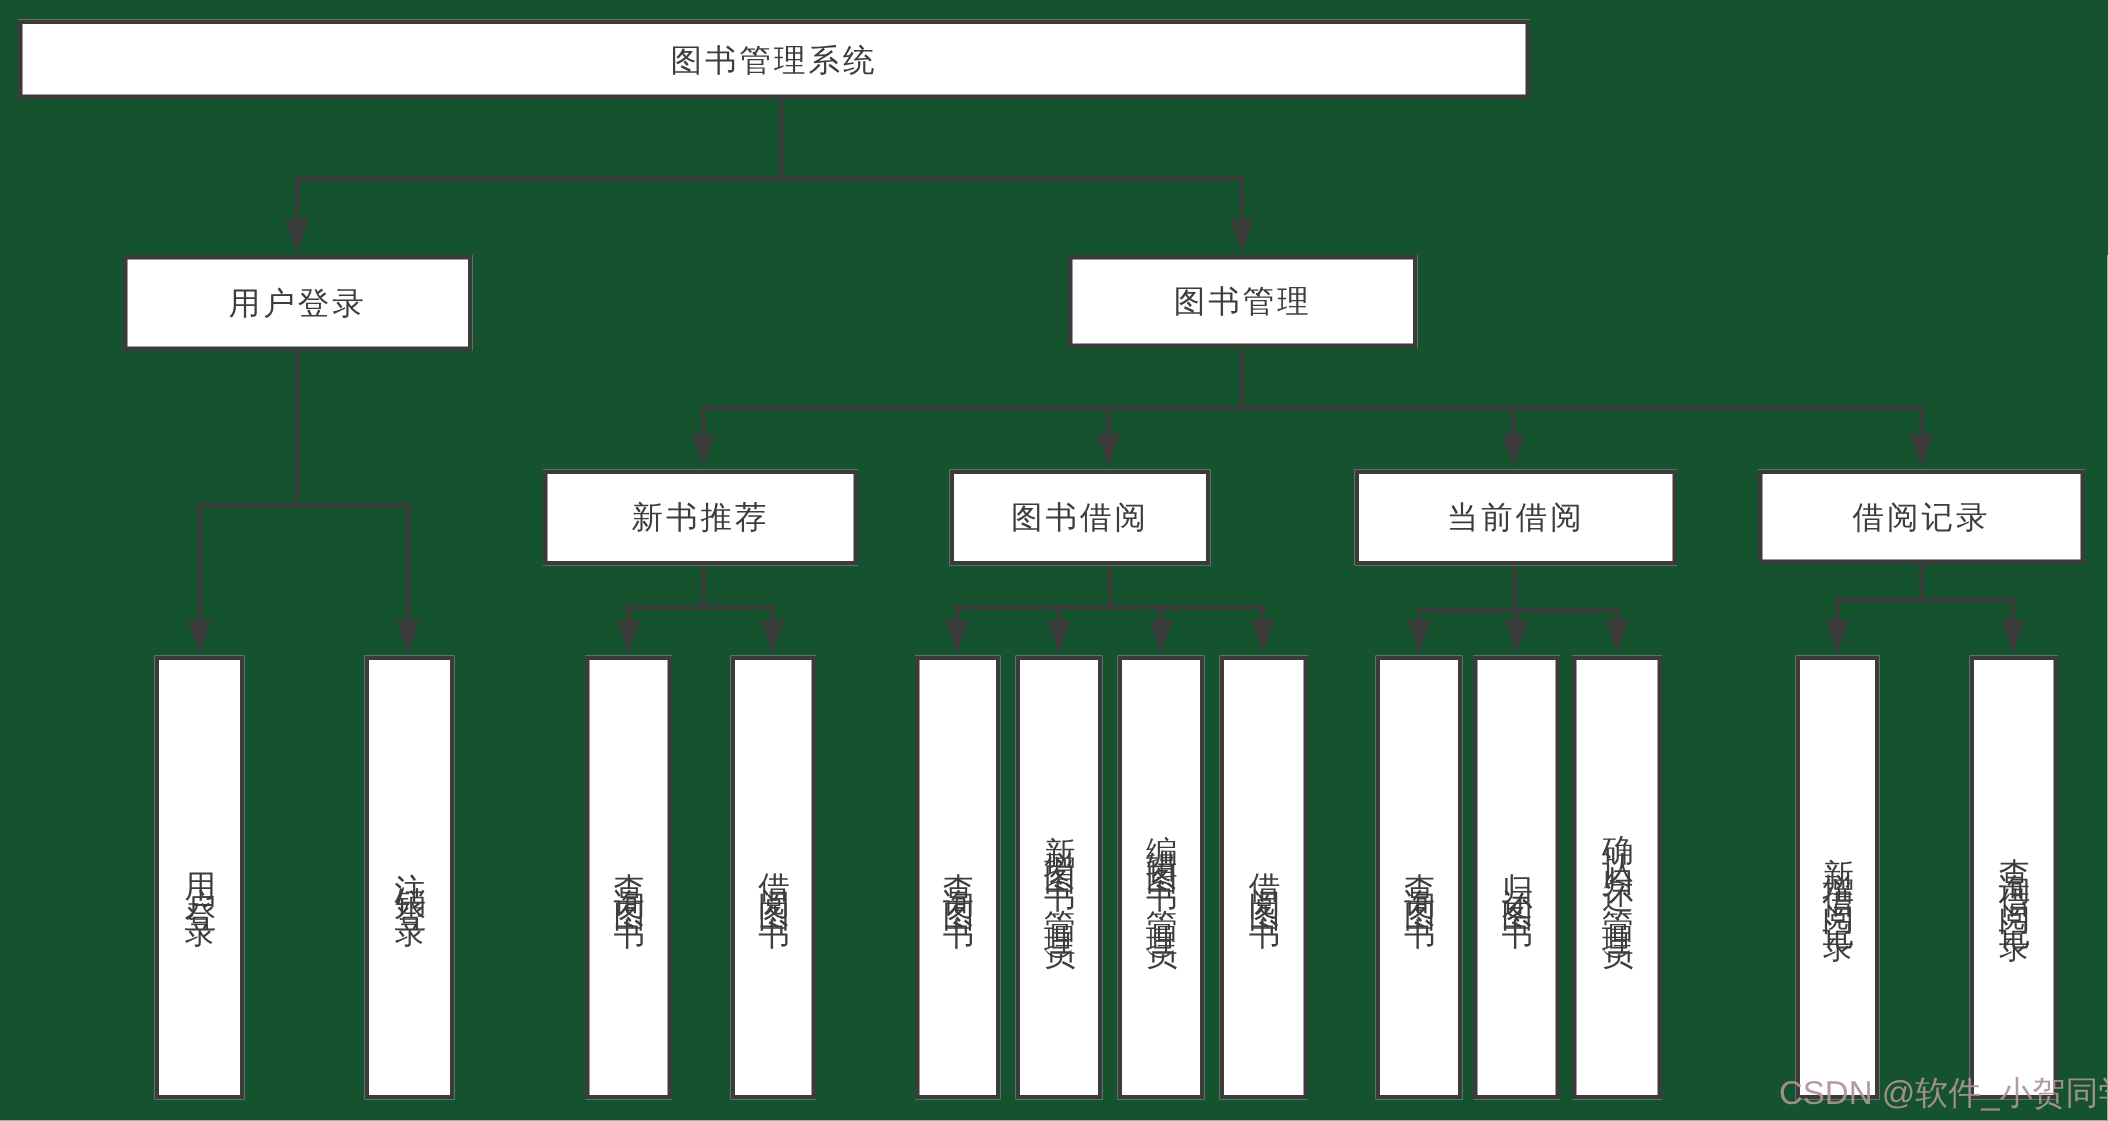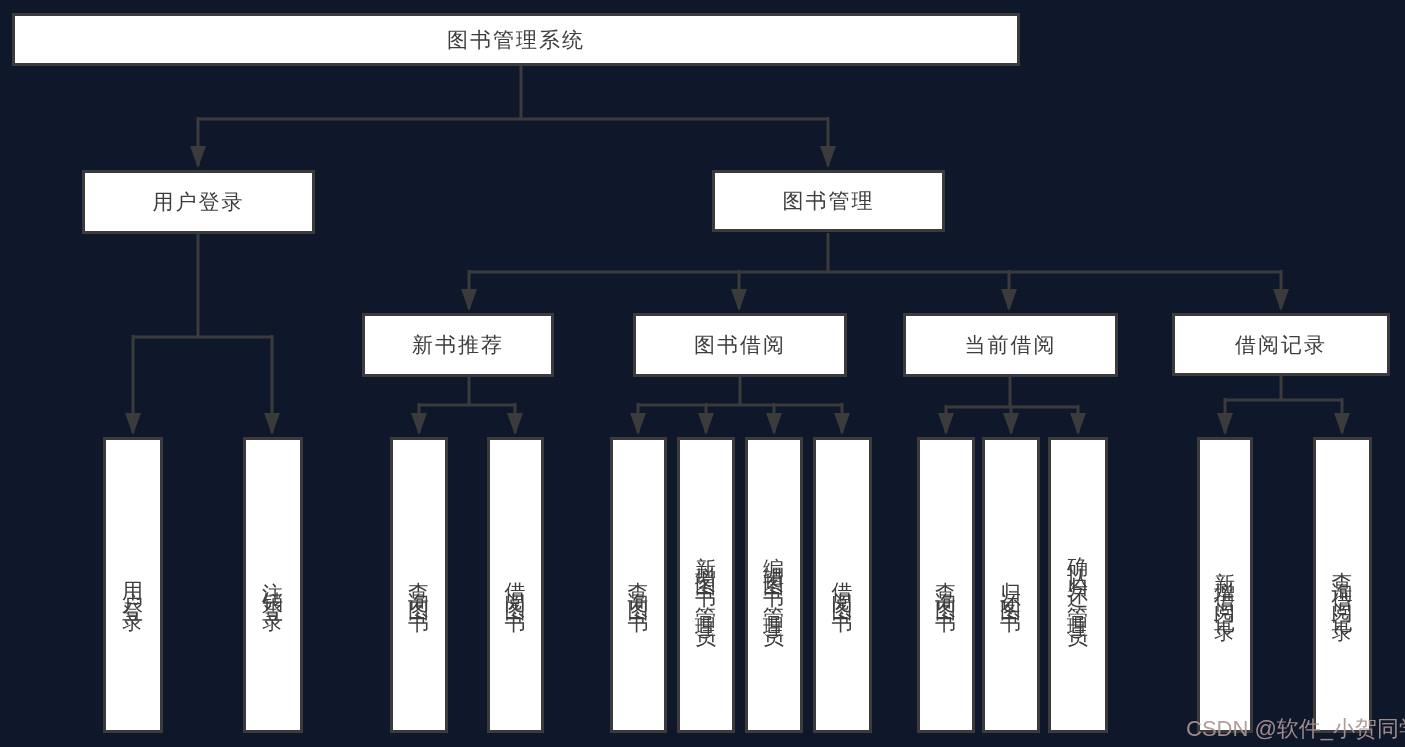--- a/index.html
+++ b/index.html
@@ -5,21 +5,21 @@
   html, body {
     margin: 0;
     padding: 0;
     background: #ffffff;
     font-family: "Liberation Sans", sans-serif;
   }
   #canvas {
     position: relative;
     width: 1405px;
     height: 747px;
-    background: #0f172a;
+    background: #14532d;
     overflow: hidden;
   }
   #edges {
     position: absolute;
     left: 0;
     top: 0;
     width: 1405px;
     height: 747px;
   }
   .edge path {
@@ -129,24 +129,24 @@
     <span class="hlabel">图书管理系统</span>
   </div>
 
   <div class="node" style="left:82px;top:170px;width:233px;height:64px">
     <span class="hlabel">用户登录</span>
   </div>
   <div class="node" style="left:712px;top:170px;width:233px;height:62px">
     <span class="hlabel">图书管理</span>
   </div>
 
-  <div class="node" style="left:362px;top:313px;width:192px;height:64px">
+  <div class="node" style="left:362px;top:313px;width:210px;height:64px">
     <span class="hlabel">新书推荐</span>
   </div>
-  <div class="node" style="left:633px;top:313px;width:214px;height:64px">
+  <div class="node" style="left:633px;top:313px;width:174px;height:64px">
     <span class="hlabel">图书借阅</span>
   </div>
   <div class="node" style="left:1172px;top:313px;width:218px;height:63px">
     <span class="hlabel">借阅记录</span>
   </div>
   <div class="node" style="left:903px;top:313px;width:215px;height:64px">
     <span class="hlabel">当前借阅</span>
   </div>
 
   <div class="node leaf" style="left:103px;width:60px">

